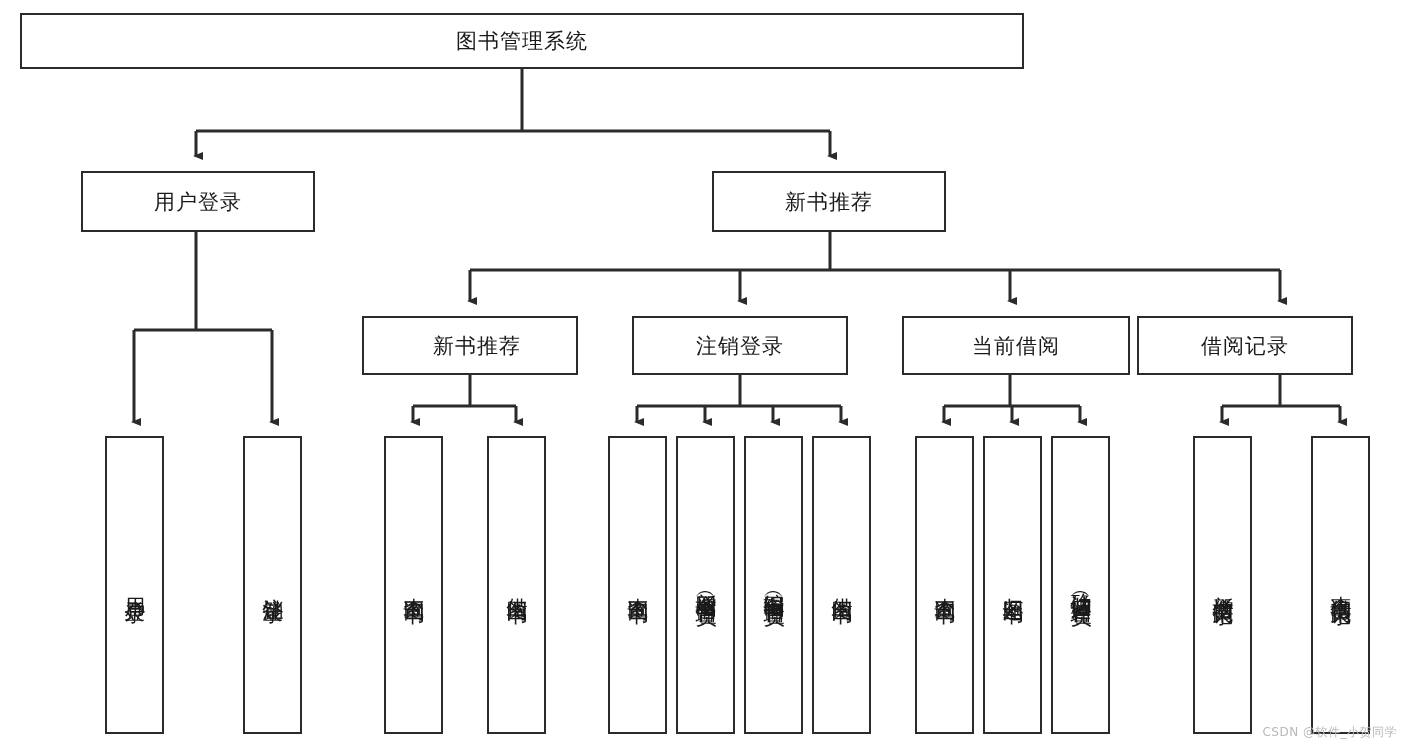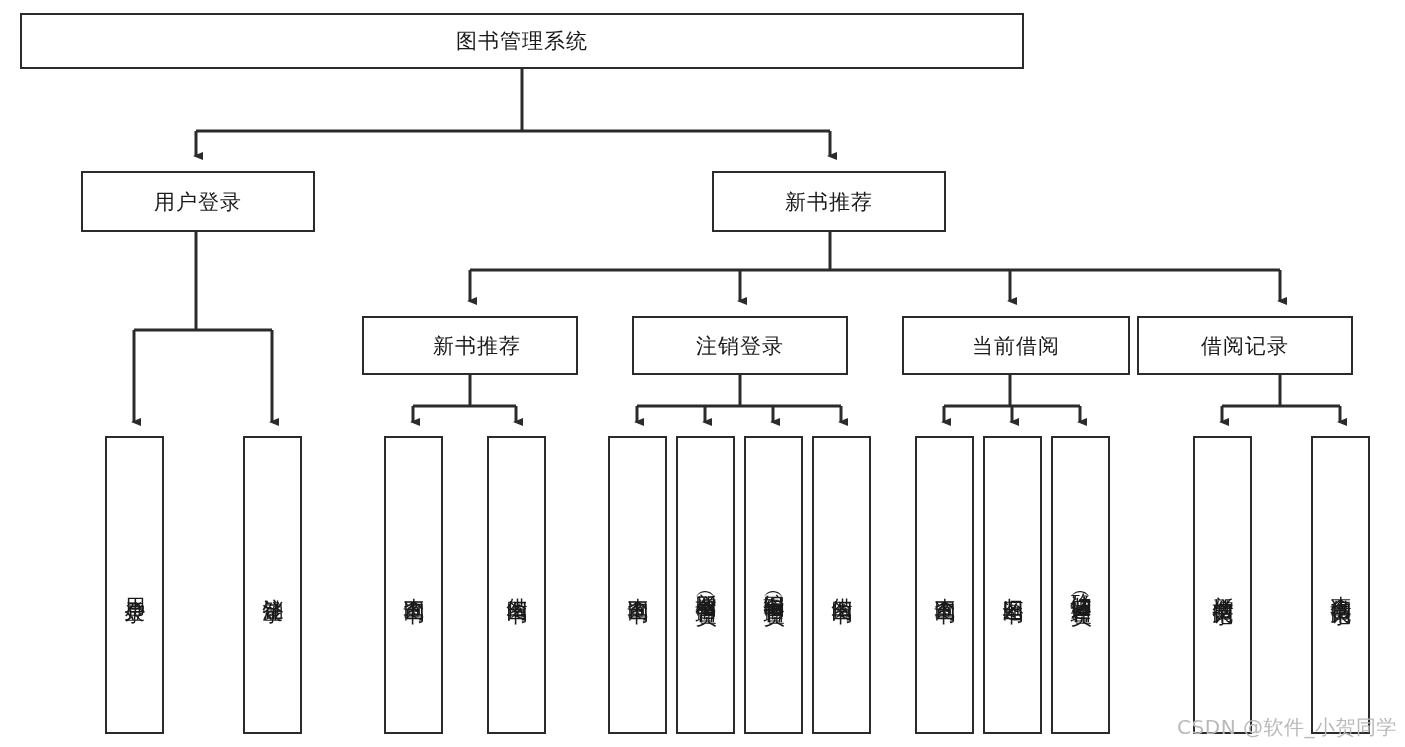--- a/index.html
+++ b/index.html
@@ -52,21 +52,21 @@
     writing-mode: vertical-rl;
     text-orientation: upright;
     display: block;
     text-align: center;
     white-space: nowrap;
   }
   .watermark {
     position: absolute;
     right: 8px;
     bottom: 6px;
-    font-size: 20px;
+    font-size: 12px;
     color: #b9b9b9;
     letter-spacing: 0.5px;
     user-select: none;
     white-space: nowrap;
   }
 </style>
 </head>
 <body>
 
 <div id="diagram-root">

